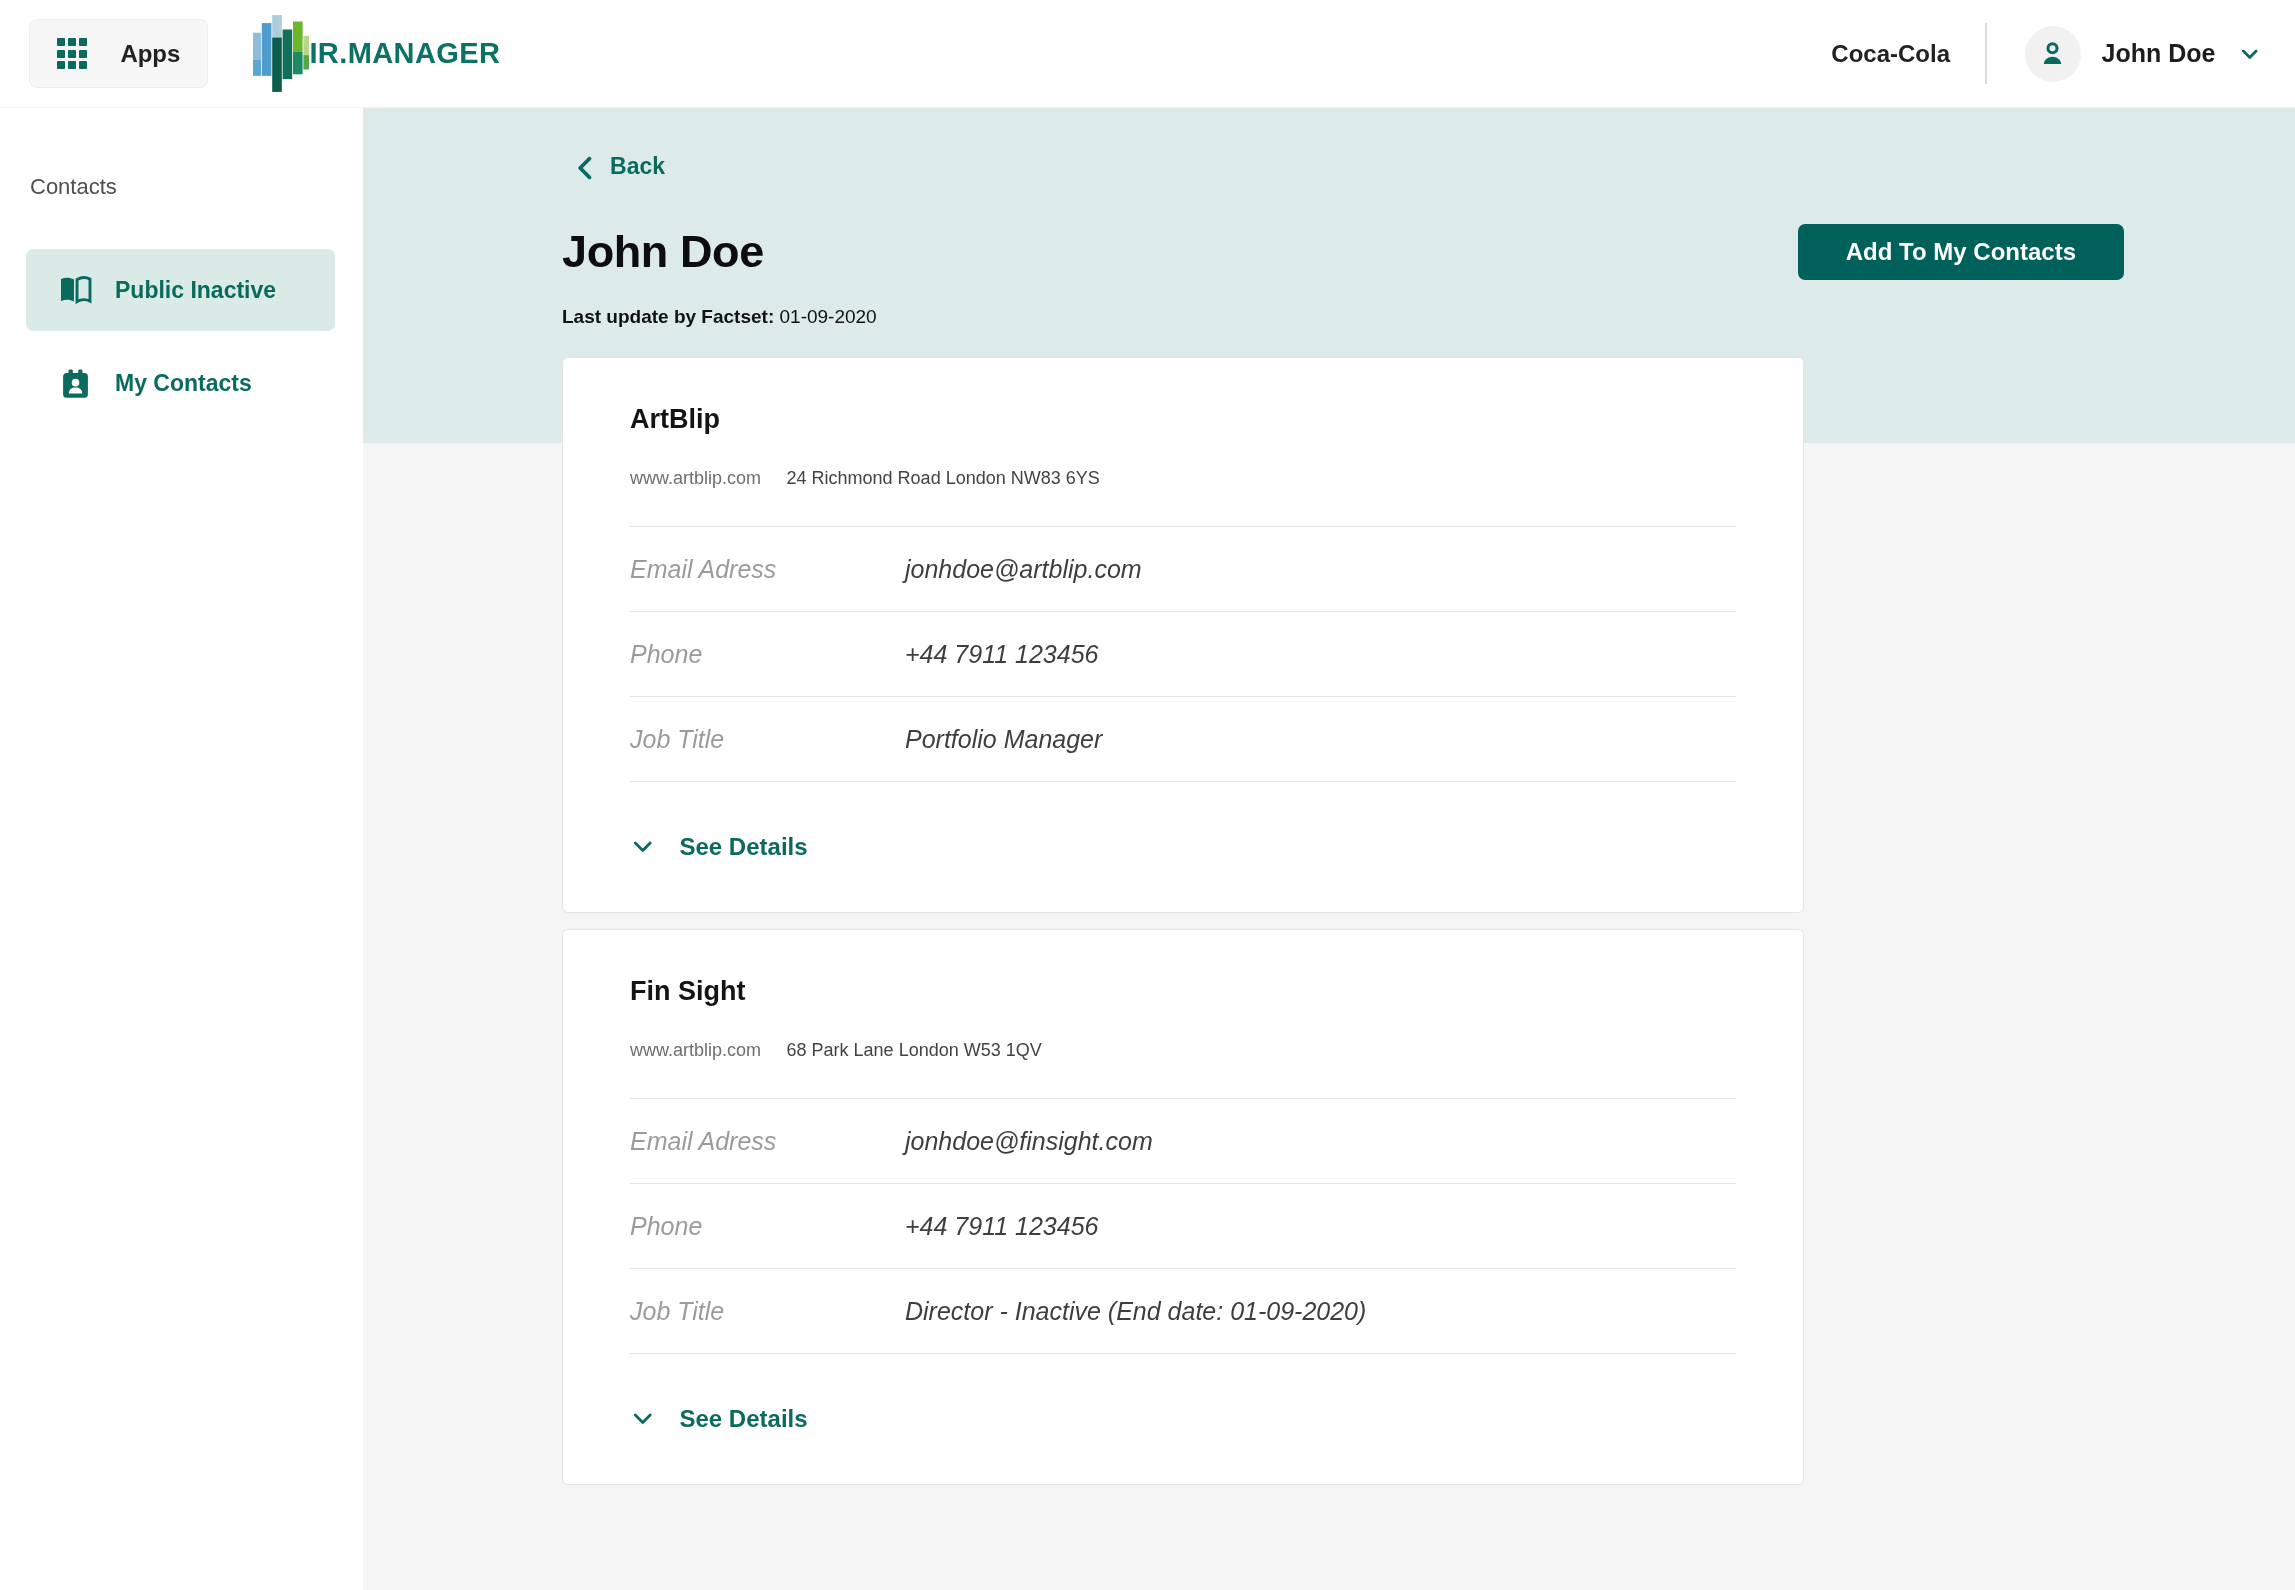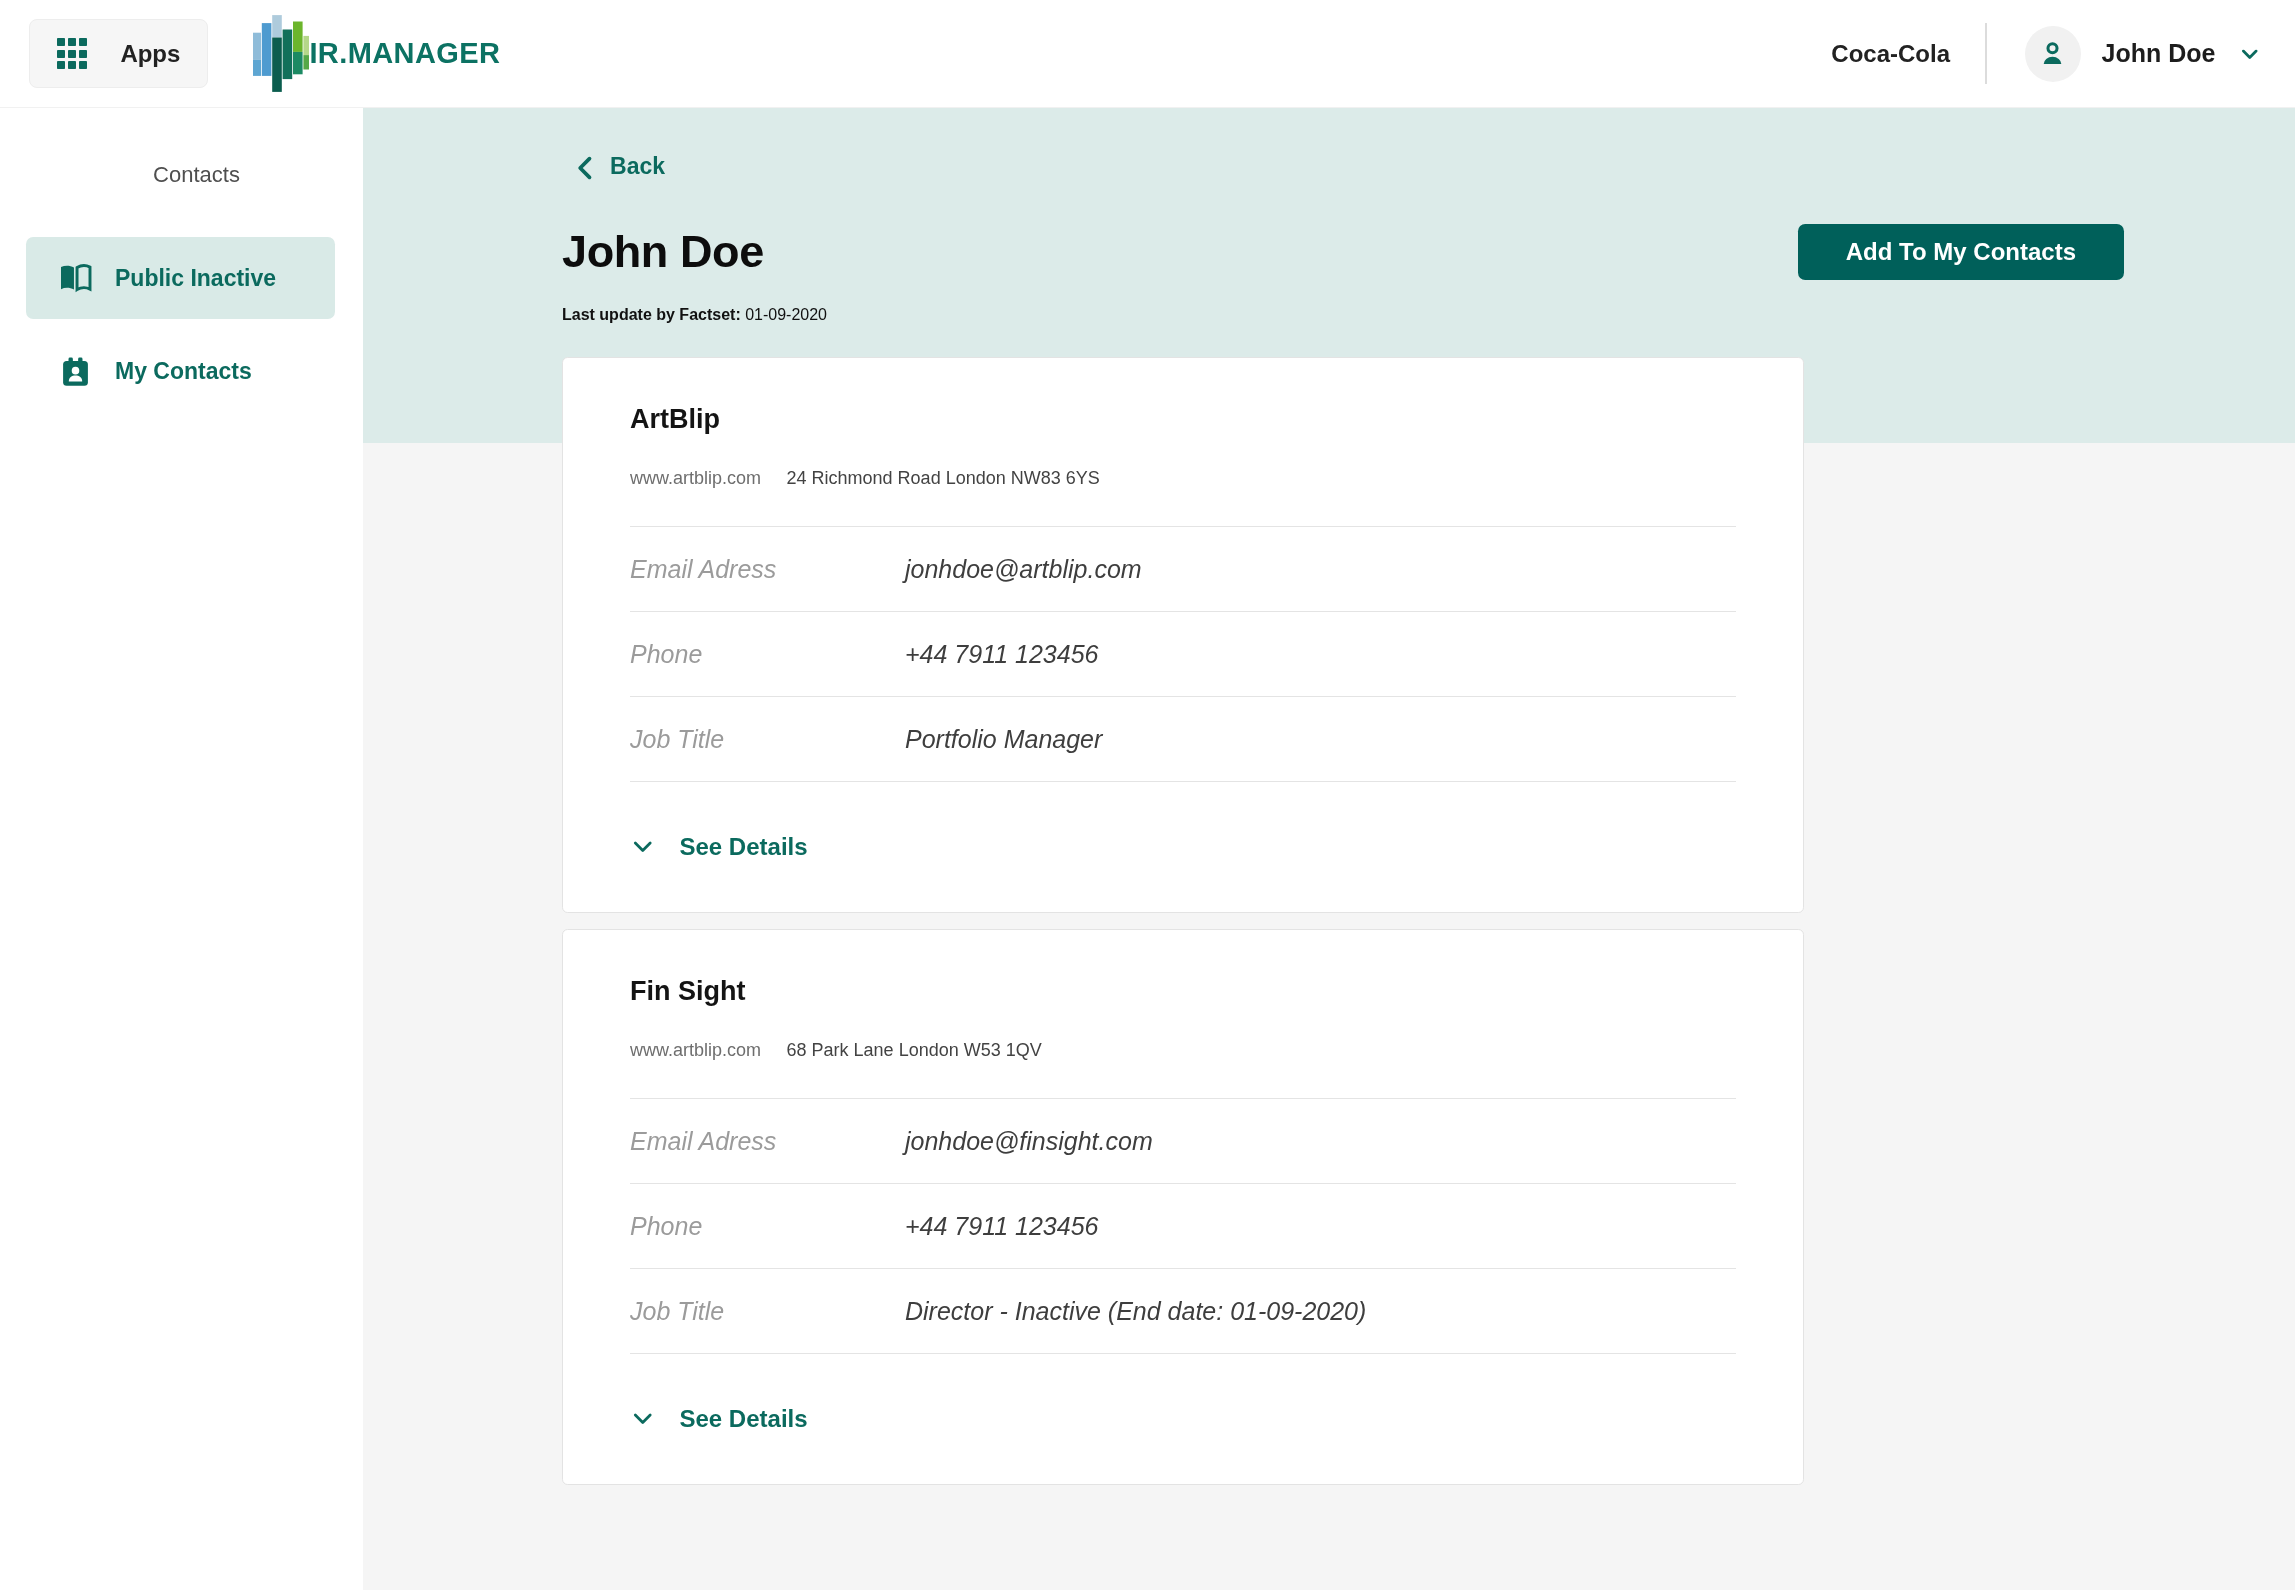--- a/index.html
+++ b/index.html
@@ -36,22 +36,22 @@
   .vdivider { width: 1.6px; height: 61px; background: #dcdcdc; margin: 0 38px 0 35px; }
   .user-menu { display: flex; align-items: center; gap: 21px; cursor: pointer; }
   .avatar {
     width: 56px; height: 56px; border-radius: 50%;
     background: #f1f1f1; display: flex; align-items: center; justify-content: center;
   }
   .user-name { font-size: 25px; font-weight: 700; color: #1d1d1d; }
 
   
   .sidebar {
-    position: absolute; top: 92px; left: 0; width: 363px; bottom: 0;
-    background: #ffffff; z-index: 4; padding-top: 70px; text-align: center;
+    position: absolute; top: 104px; left: 0; width: 363px; bottom: 0;
+    background: #ffffff; z-index: 4; padding-top: 70px;
   }
   .sidebar-heading { font-size: 22px; color: #4f4f4f; margin-left: 30px; margin-bottom: 49px; }
   .side-item {
     width: 309px; height: 82px; margin: 0 0 11px 26px;
     border-radius: 7.2px; display: flex; align-items: center;
     padding-left: 31px; gap: 21px; cursor: pointer;
   }
   .side-item.active { background: #d9eae7; }
   .side-item .label { font-size: 23px; font-weight: 700; color: #0b6a5e; }
   .side-icon { width: 37px; height: 37px; display: flex; align-items: center; justify-content: center; }
@@ -66,21 +66,21 @@
   .back-link {
     position: absolute; top: 45px; left: 12.8px;
     display: flex; align-items: flex-end; gap: 14.3px;
     color: #0b6a5e; font-size: 23px; font-weight: 700;
     text-decoration: none; cursor: pointer;
   }
   .page-title {
     position: absolute; top: 118px; left: 0;
     font-size: 45px; font-weight: 700; color: #0d0d0d; letter-spacing: -0.4px;
   }
-  .last-update { position: absolute; top: 198px; left: 0; font-size: 16px; color: #111; }
+  .last-update { position: absolute; top: 198px; left: 0; font-size: 19px; color: #111; }
   .last-update .lbl { font-weight: 700; }
   .primary-btn {
     position: absolute; top: 116px; right: 0;
     height: 56px; padding: 0 48px;
     background: #00605a; color: #ffffff; border: none; border-radius: 7.2px;
     font-family: inherit; font-size: 24px; font-weight: 700; cursor: pointer;
   }
 
   
   .card {

